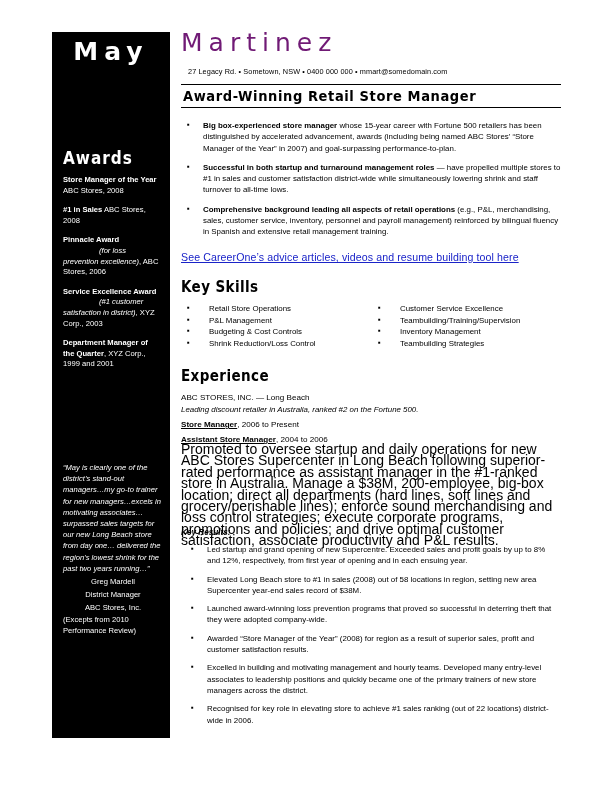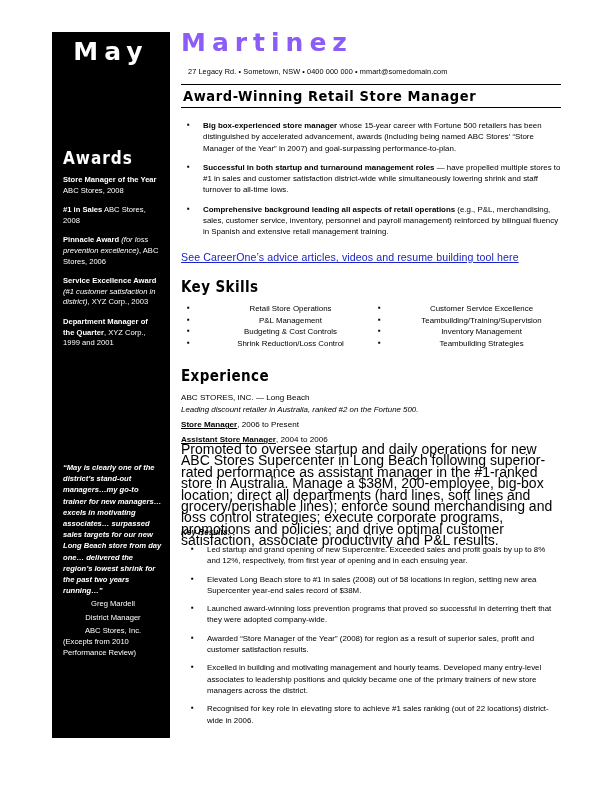--- a/index.html
+++ b/index.html
@@ -55,45 +55,45 @@
     position: absolute;
     left: 11px;
     top: 143px;
     width: 98px;
     font-size: 7.6px;
     line-height: 10.6px;
     color: #ffffff;
   }
   .award-item { margin-bottom: 9px; }
   .award-item b { font-weight: bold; }
-  .award-item i { font-style: italic; }
+  .award-item i { font-style: italic; margin-left: 36px; }
 
   .quote-block {
     position: absolute;
     left: 11px;
     top: 430px;
     width: 100px;
     font-size: 7.6px;
     line-height: 11.2px;
     color: #ffffff;
   }
-  .quote-text { font-style: italic; font-weight: bold; }
+  .quote-text { font-style: italic; }
   .quote-attrib { font-weight: normal; margin-top: 2px; text-align: center; }
   .quote-source { font-weight: normal; }
 
   
   .lastname {
     position: absolute;
     left: 181px;
     top: 28px;
     font-family: "DejaVu Sans", sans-serif;
-    font-weight: bold;
+    font-weight: normal;
     font-size: 25px;
     letter-spacing: 6px;
-    color: #8b5cf6;
+    color: #701a75;
     line-height: 30px;
   }
 
   .contact-line {
     position: absolute;
     left: 188px;
     top: 67px;
     width: 380px;
     font-size: 7.3px;
     letter-spacing: 0.1px;
@@ -161,21 +161,21 @@
   }
 
   .skills-head { position: absolute; left: 181px; top: 278px; }
   .skills-cols {
     position: absolute;
     left: 181px;
     top: 303px;
     width: 382px;
     display: flex;
   }
-  .skills-col { width: 50%; text-align: center; }
+  .skills-col { width: 50%; }
   .skills-col ul {
     list-style: none;
     margin: 0;
     padding: 0;
   }
   .skills-col li {
     position: relative;
     padding-left: 28px;
     font-size: 7.9px;
     line-height: 11.6px;

